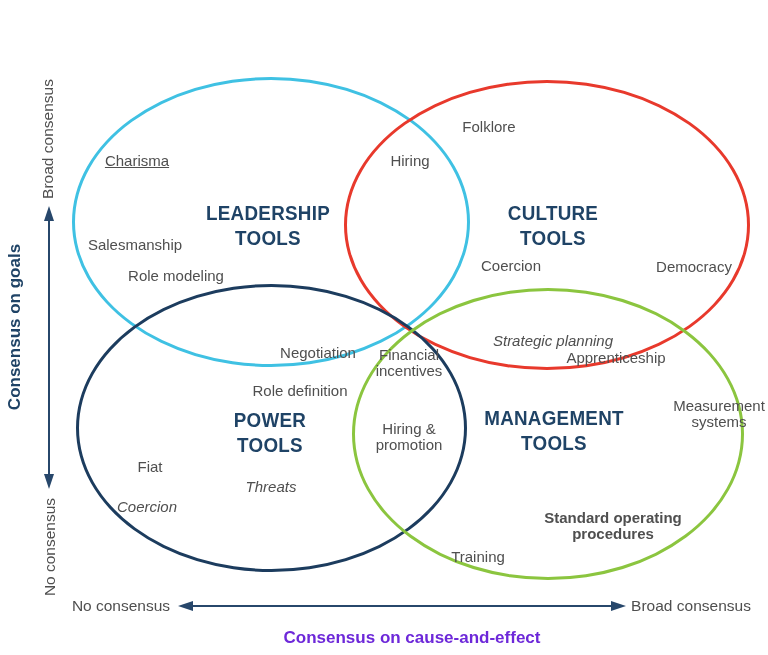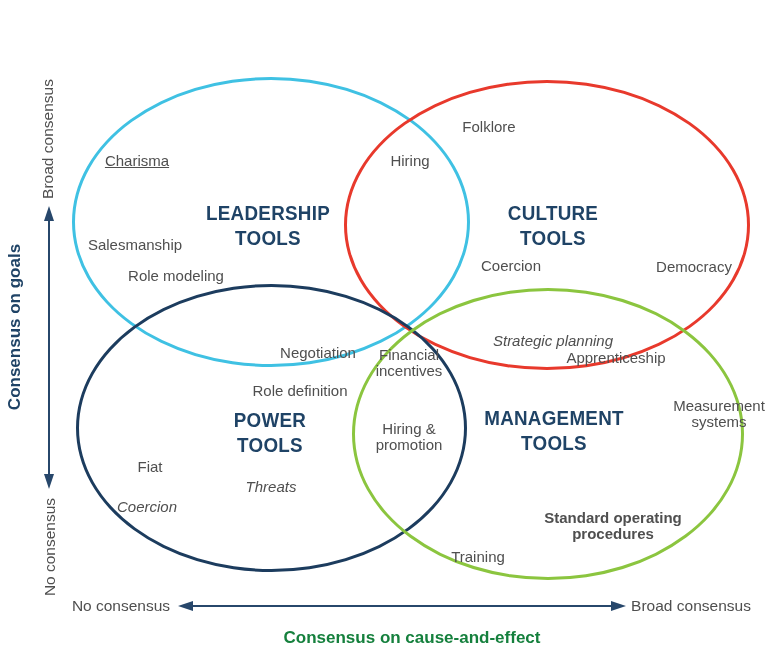--- a/index.html
+++ b/index.html
@@ -106,15 +106,15 @@
   <div class="arrow-wrap" style="left: 176px; top: 597px; color: rgb(39, 71, 107);">
     <svg width="452" height="18" viewBox="0 0 452 18">
       <line x1="15" y1="9" x2="437" y2="9" stroke="currentColor" stroke-width="2"></line>
       <polygon points="2,9 17,4 17,14" fill="currentColor"></polygon>
       <polygon points="450,9 435,4 435,14" fill="currentColor"></polygon>
     </svg>
   </div>
 
   <div class="h-text axis-end" style="left:691px;top:606px;">Broad consensus</div>
 
-  <div class="h-text axis-title" style="left: 412px; top: 638px; color: #15803d;">Consensus on cause-and-effect</div>
+  <div class="h-text axis-title" style="left: 412px; top: 638px; color: #6d28d9;">Consensus on cause-and-effect</div>
 
 </div>
 
 </body></html>

